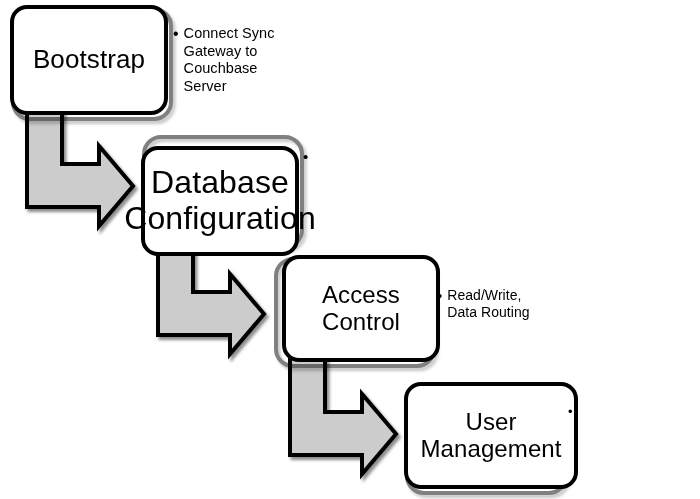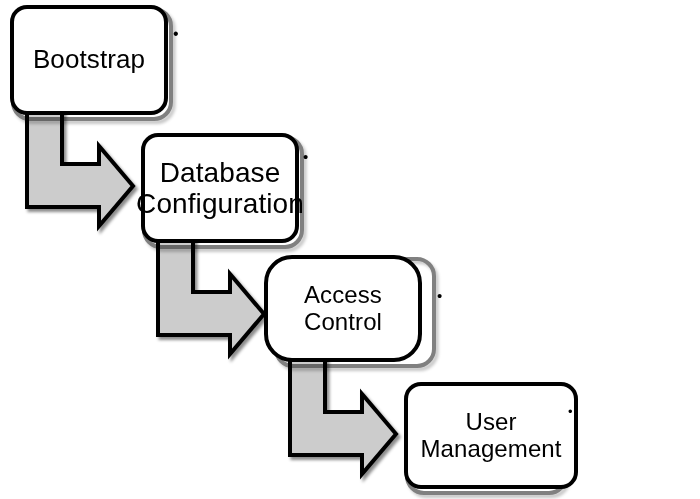--- a/index.html
+++ b/index.html
@@ -58,22 +58,22 @@
     color: #000000;
   }
   .bullet-text {
     white-space: pre-line;
     line-height: 1.21;
     letter-spacing: 0.05px;
   }
 
   
   #node-bootstrap      { left: 10px;  top: 5px;   width: 158px; height: 110px; font-size: 26px; }
-  #node-database-configuration { left: 141px; top: 133px; width: 158px; height: 110px; font-size: 28px; }
-  #node-access-control { left: 264px; top: 255px; width: 158px; height: 107px; font-size: 24px; border-radius: 28px; }
+  #node-database-configuration { left: 141px; top: 146px; width: 158px; height: 110px; font-size: 32px; }
+  #node-access-control { left: 282px; top: 255px; width: 158px; height: 107px; font-size: 24px; }
   #node-user-management{ left: 404px; top: 382px; width: 174px; height: 107px; font-size: 24px; }
 
   
   #bullet-bootstrap { left: 173px; top: 25px; width: 125px; font-size: 14.5px; }
   #bullet-bootstrap .bullet-dot { font-size: 16px; margin-top: 1px; }
 
   #bullet-database-configuration { left: 303px; top: 148px; width: 130px; font-size: 14px; }
   #bullet-database-configuration .bullet-dot { font-size: 15px; margin-top: 1px; }
 
   #bullet-access-control { left: 437px; top: 287px; width: 130px; font-size: 14px; }
@@ -128,27 +128,33 @@
 Control</span>
   </div>
 
   <div class="node-box" id="node-user-management">
     <span class="node-label">User
 Management</span>
   </div>
 
   <div class="bullet-block" id="bullet-bootstrap">
     <span class="bullet-dot">•</span>
+    <span class="bullet-text">Connect Sync
+Gateway to
+Couchbase
+Server</span>
   </div>
 
   <div class="bullet-block" id="bullet-database-configuration">
     <span class="bullet-dot">•</span>
   </div>
 
   <div class="bullet-block" id="bullet-access-control">
     <span class="bullet-dot">•</span>
+    <span class="bullet-text">Read/Write,
+Data Routing</span>
   </div>
 
   <div class="bullet-block" id="bullet-user-management">
     <span class="bullet-dot">•</span>
   </div>
 
 </div>
 
 </body></html>

